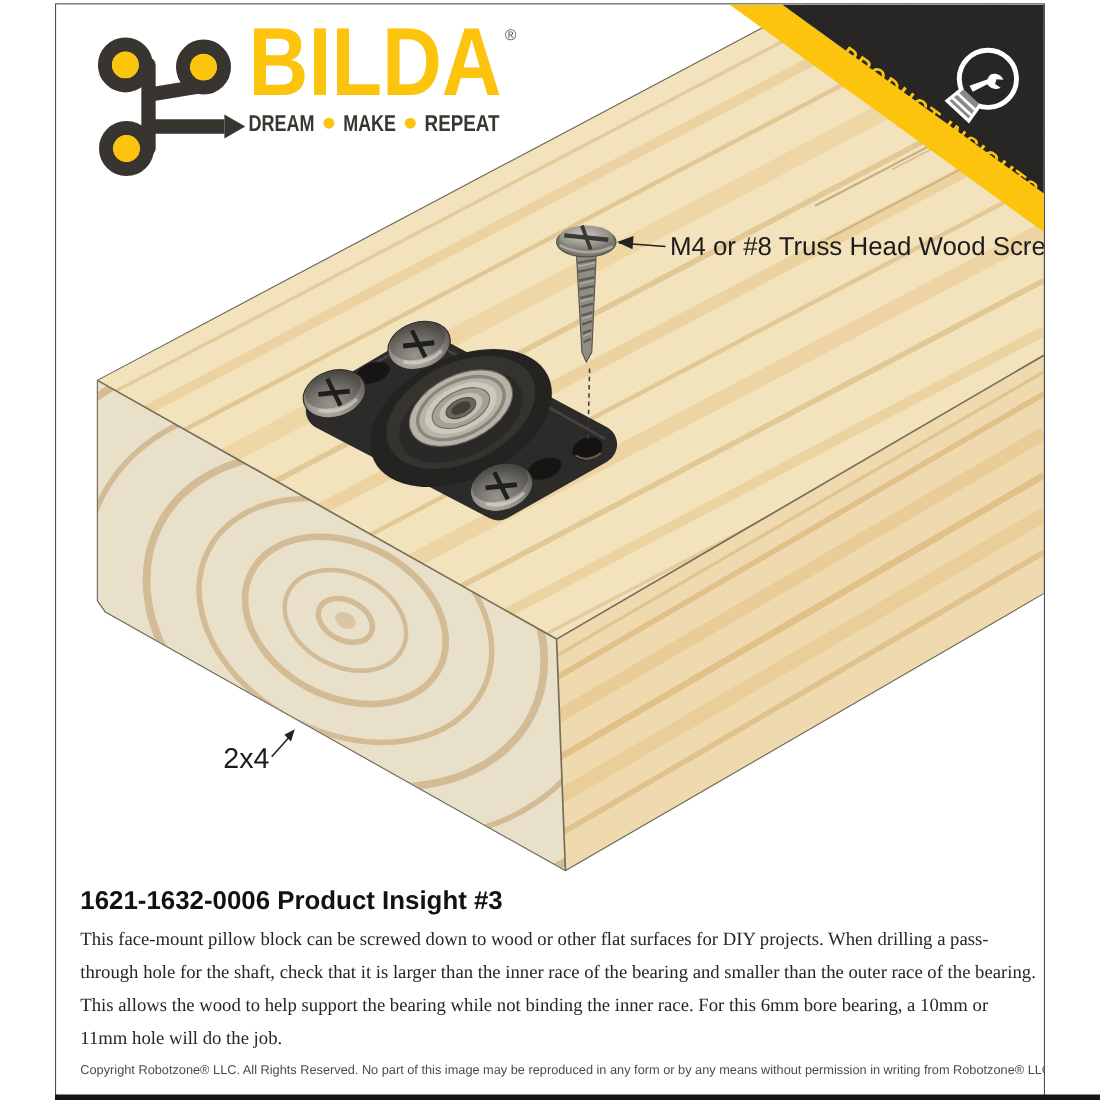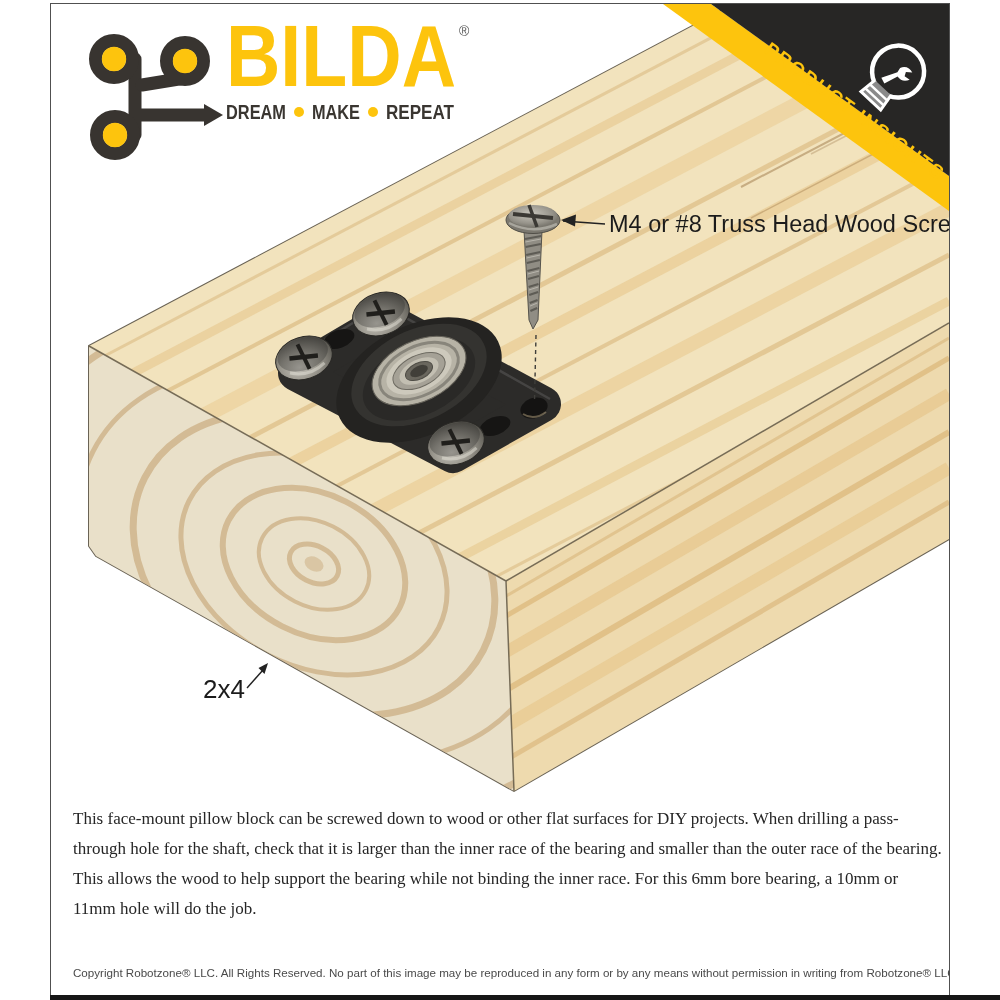--- a/index.html
+++ b/index.html
@@ -222,20 +222,21 @@
           <text x="143" y="99" textLength="60" lengthAdjust="spacingAndGlyphs">DREAM</text>
           <circle cx="216" cy="92" r="5" fill="#fdc40d"></circle>
           <text x="229" y="99" textLength="48" lengthAdjust="spacingAndGlyphs">MAKE</text>
           <circle cx="290" cy="92" r="5" fill="#fdc40d"></circle>
           <text x="303" y="99" textLength="68" lengthAdjust="spacingAndGlyphs">REPEAT</text>
         </g>
       </svg>
     </div>
 
     <div class="textblock">
+      <h1>1621-1632-0006 Product Insight #3</h1>
       <p>This face-mount pillow block can be screwed down to wood or other flat surfaces for DIY projects. When drilling a pass-through hole for the shaft, check that it is larger than the inner race of the bearing and smaller than the outer race of the bearing. This allows the wood to help support the bearing while not binding the inner race. For this 6mm bore bearing, a 10mm or 11mm hole will do the job.</p>
     </div>
 
     <div class="copyright">Copyright Robotzone® LLC.  All Rights Reserved. No part of this image may be reproduced in any form or by any means without permission in writing from Robotzone® LLC.</div>
   </div>
 
   <div class="bottom-strip"></div>
 </div>
 
 </body></html>

